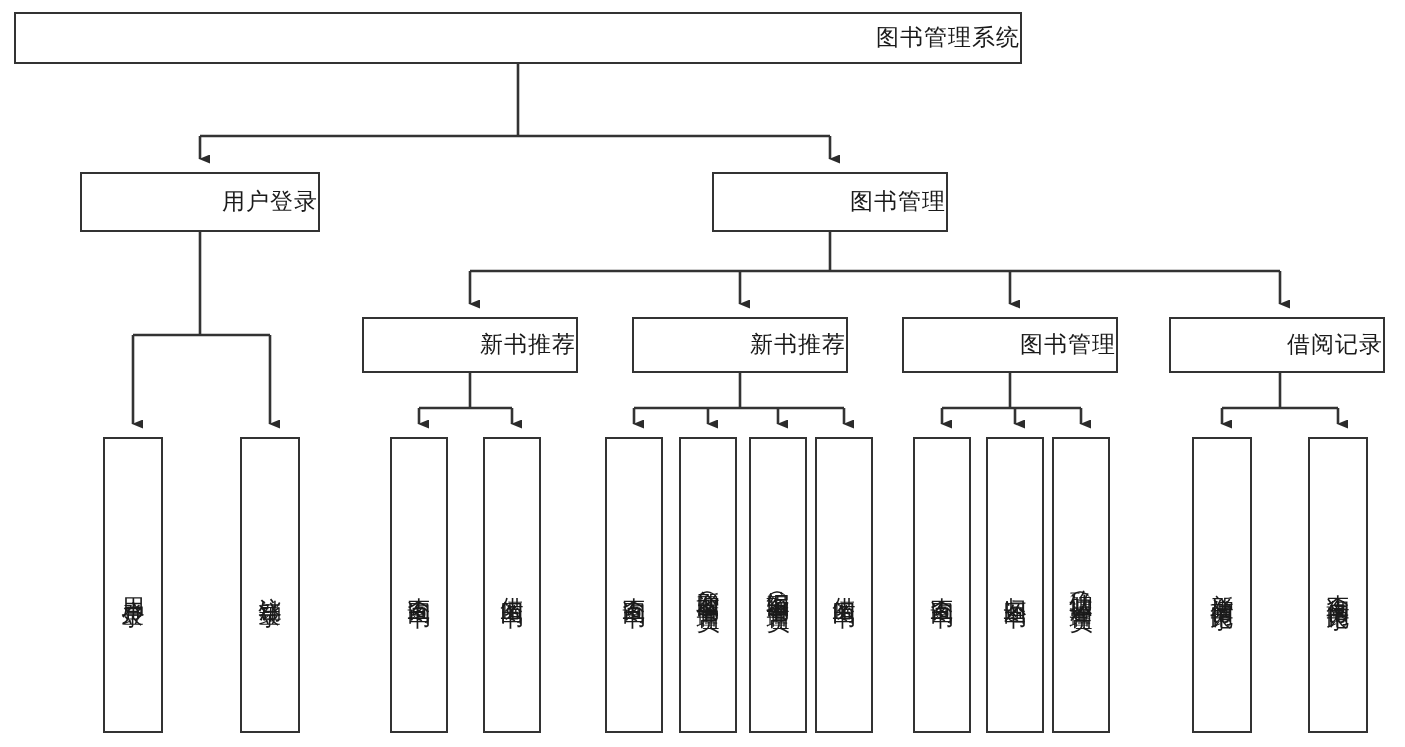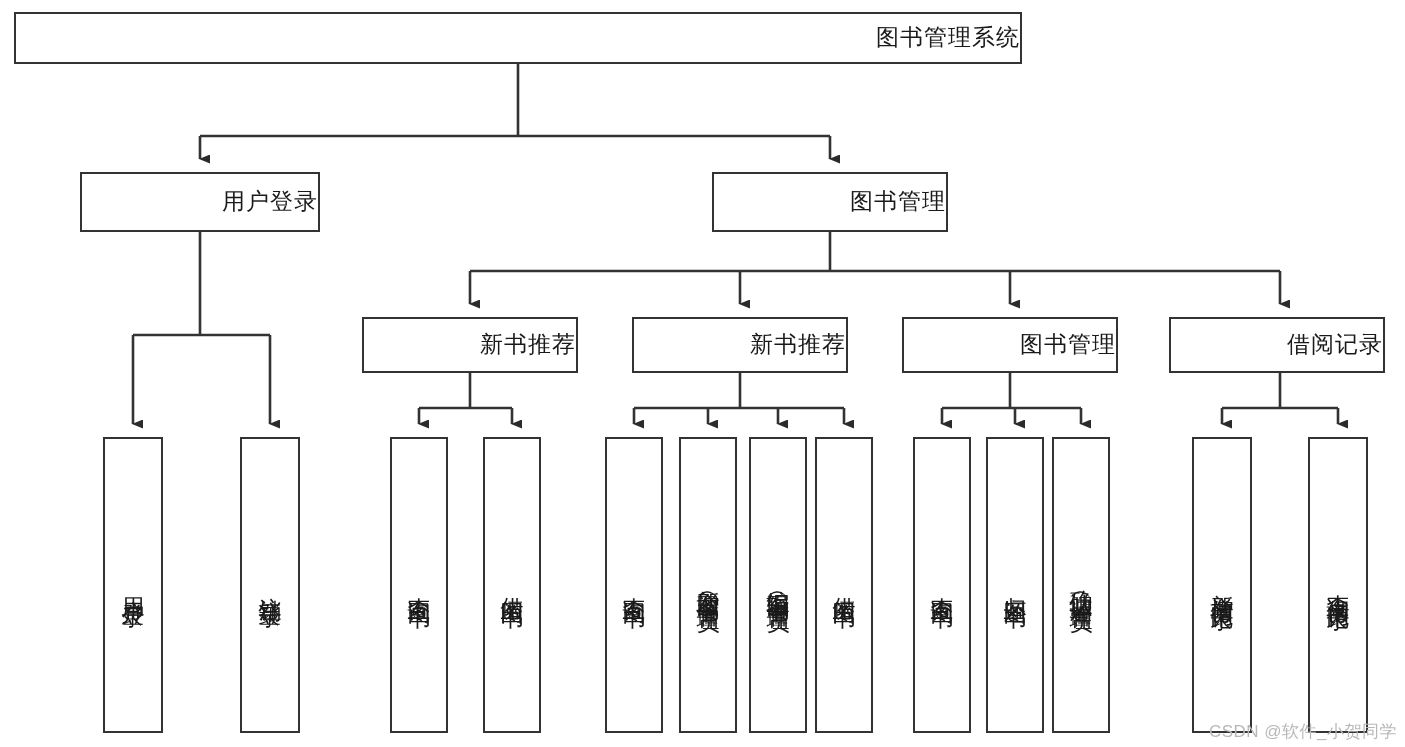--- a/index.html
+++ b/index.html
@@ -175,14 +175,13 @@
         <span class="node-label">确认归还（管理员）</span>
       </div>
       <div class="node-box vertical" style="left: 1192px; top: 437px; width: 60px; height: 296px;">
         <span class="node-label">新增借阅记录</span>
       </div>
       <div class="node-box vertical" style="left: 1308px; top: 437px; width: 60px; height: 296px;">
         <span class="node-label">查询借阅记录</span>
       </div>
     </div>
 
-  <div id="watermark">CSDN @软件_小贺同学</div>
 </div>
 
 </body></html>

